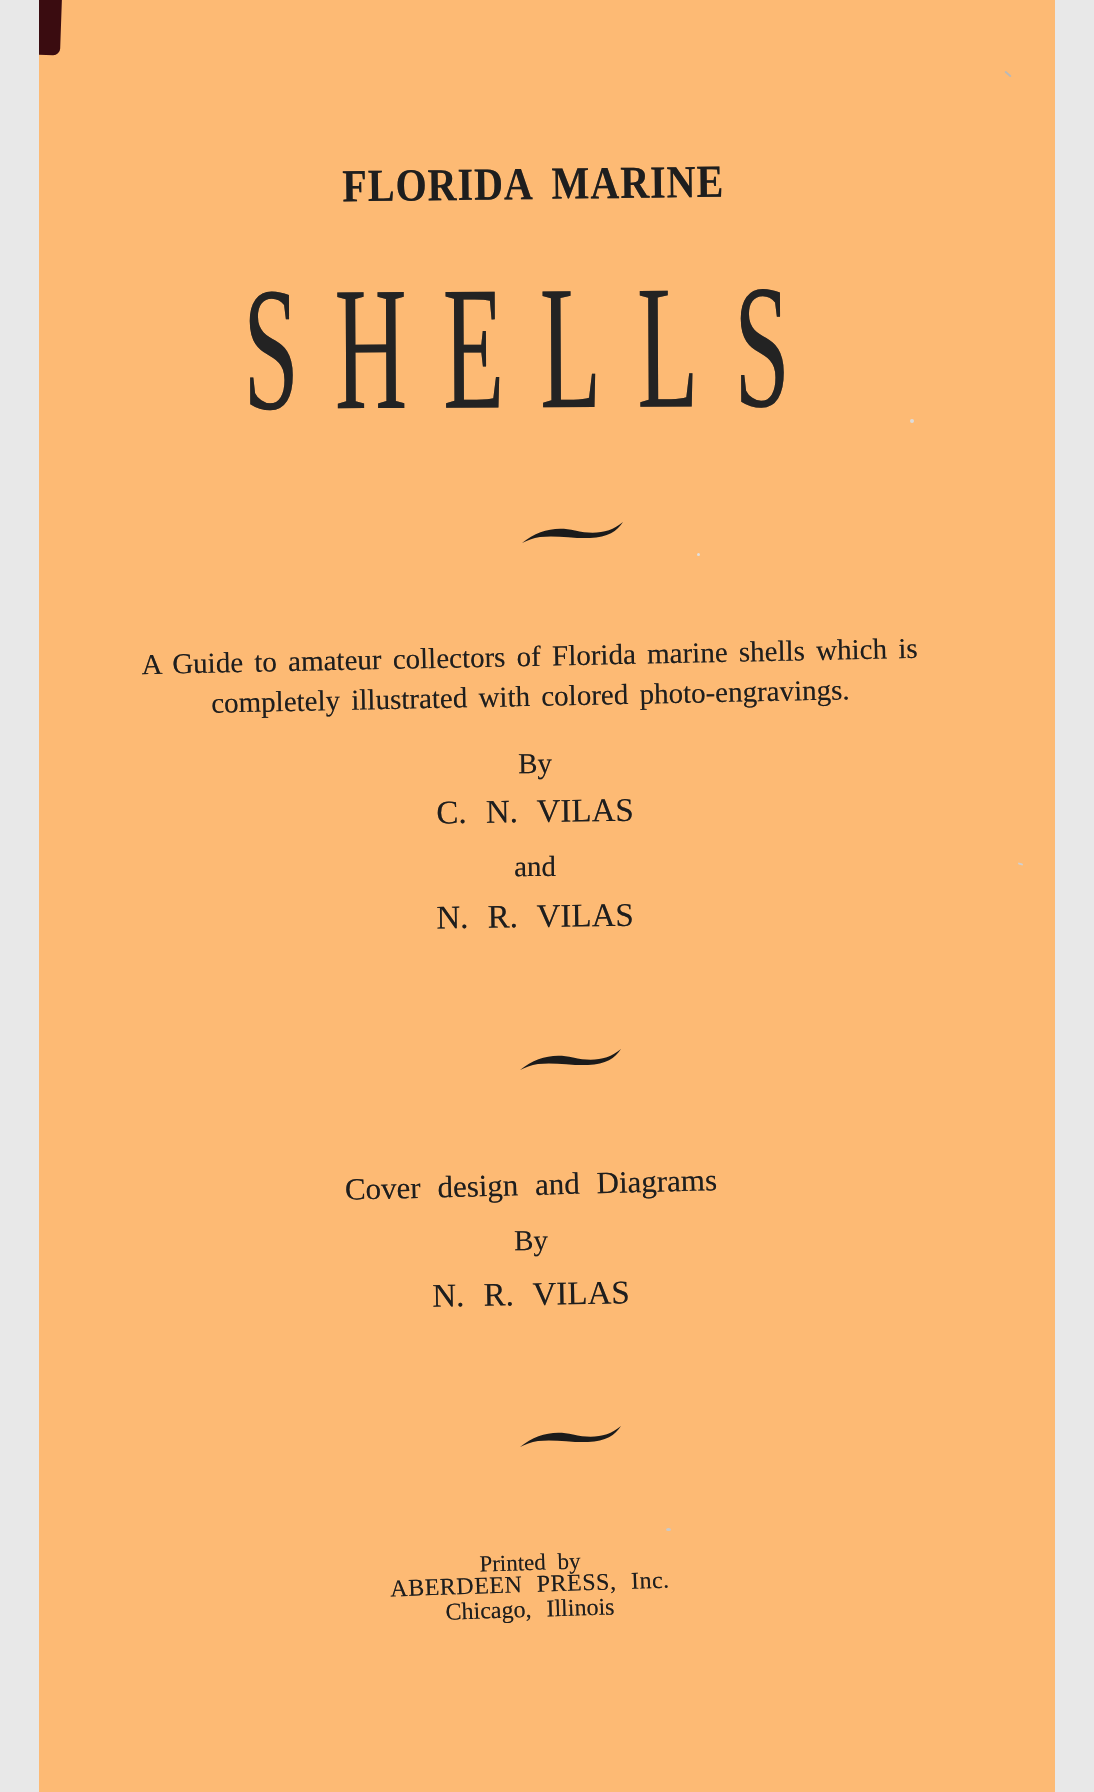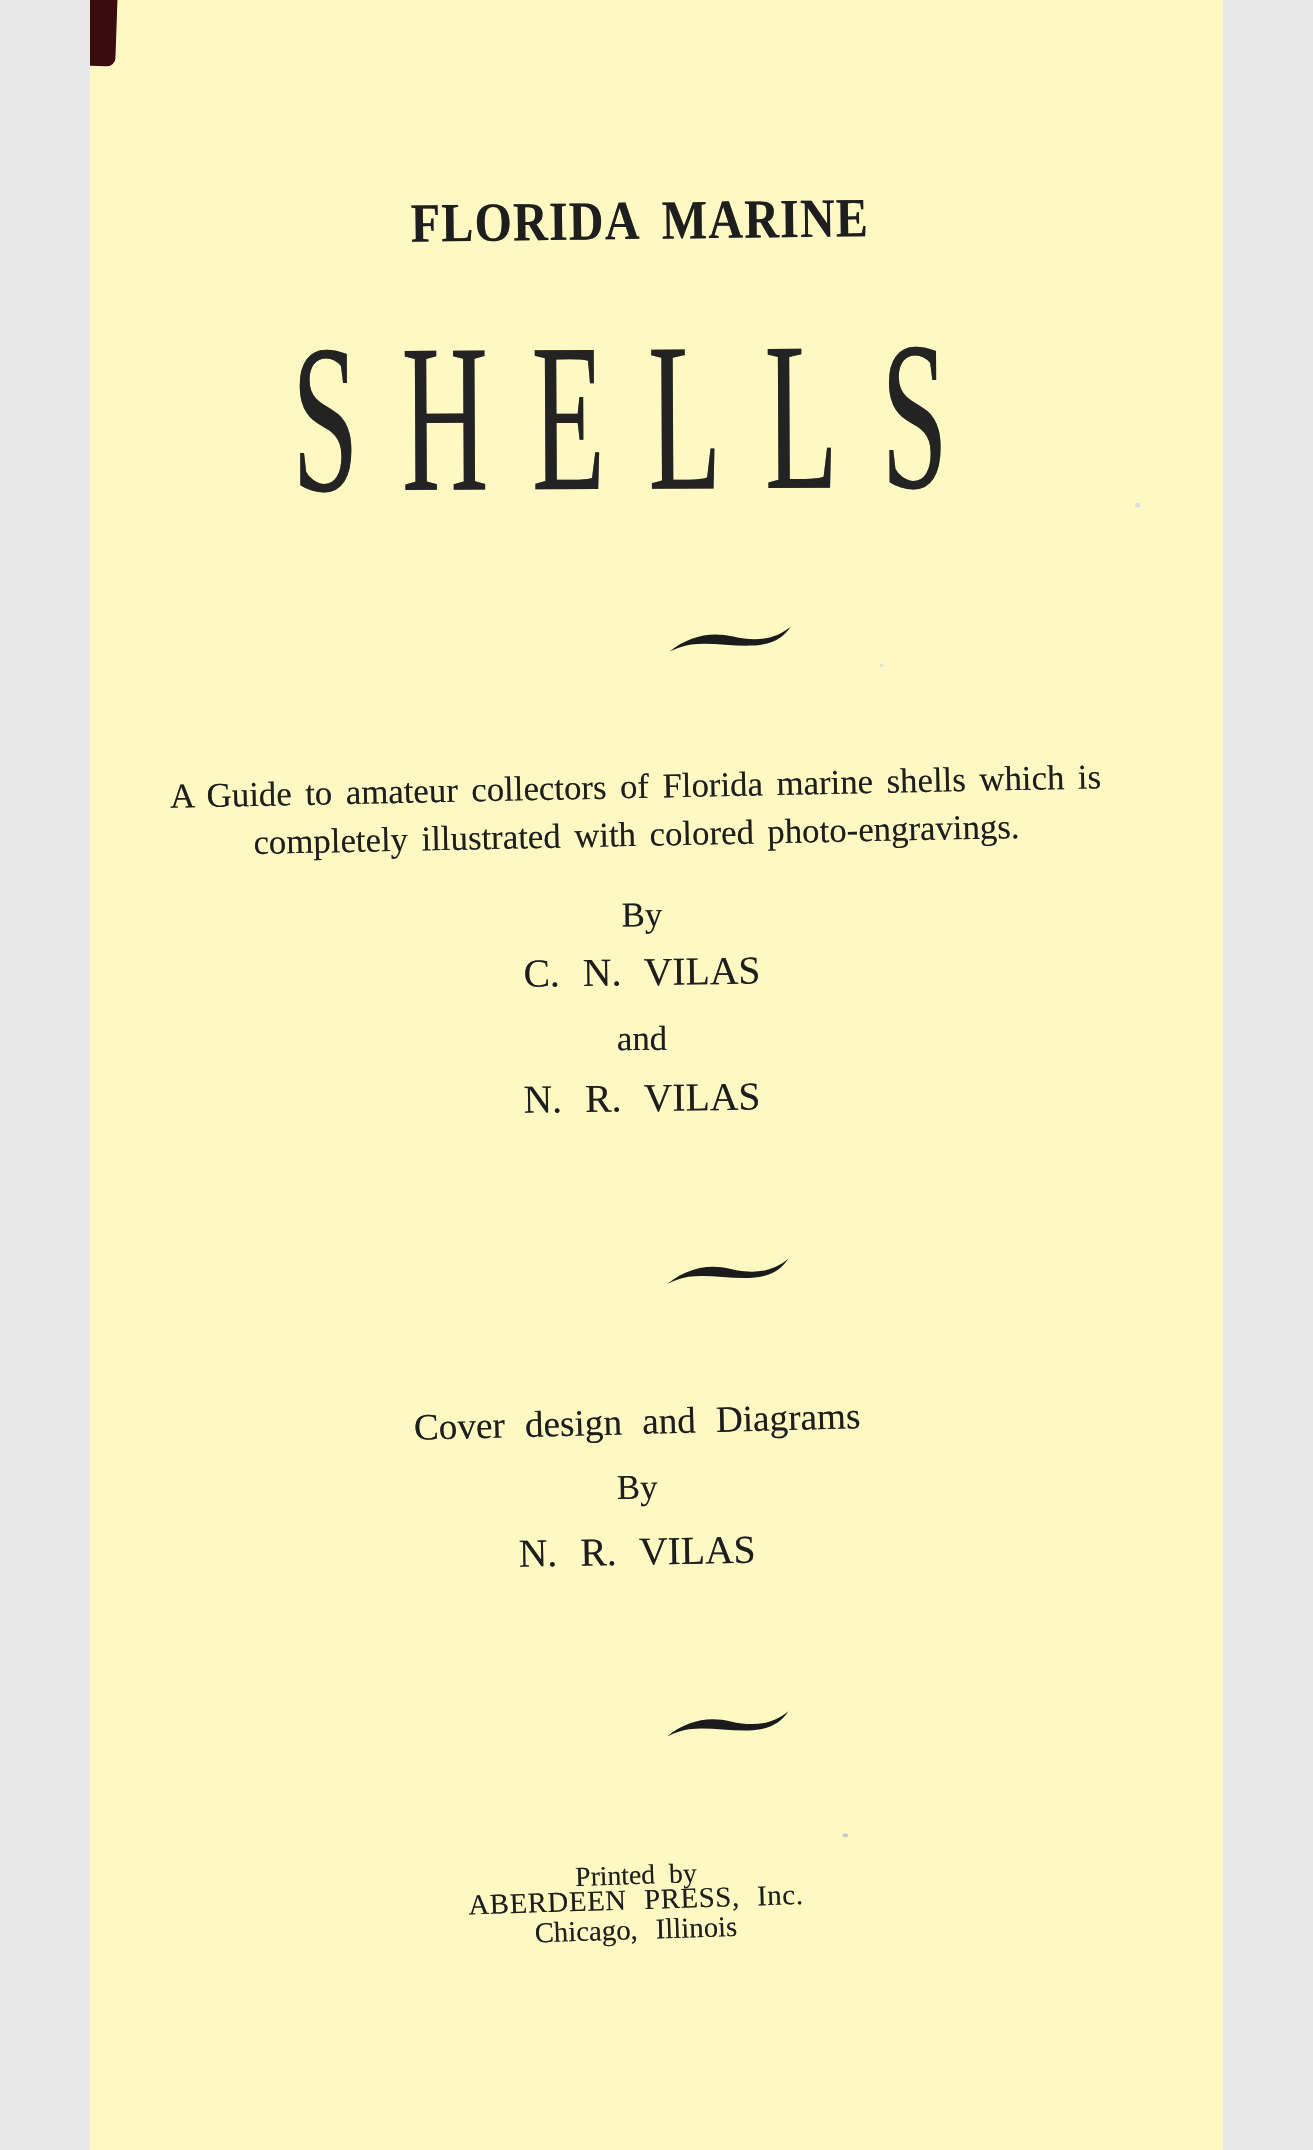--- a/index.html
+++ b/index.html
@@ -1,20 +1,20 @@
 <!DOCTYPE html>
 <html><head>
 <meta charset="utf-8">
 <style>
   html,body{margin:0;padding:0;background:#e8e8e8;}
   .page{
     position:relative;
-    width:944px;height:1792px;
+    width:1016px;height:1792px;
     margin:0 auto;
-    background:#fef9c3;
+    background:#fdba74;
     overflow:hidden;
     font-family:"Liberation Serif","DejaVu Serif",serif;
     color:#1e1e1e;
   }
   .line{position:absolute;left:0;width:100%;text-align:center;white-space:nowrap;line-height:1.05;
         text-shadow:0 0 0.4px rgba(30,30,30,0.55);}
   
   .series-title{
     top:160px;font-size:40px;font-weight:bold;letter-spacing:1px;word-spacing:9px;
     transform:translateX(-14px) rotate(-0.7deg) scaleY(1.15);transform-origin:50% 0;

